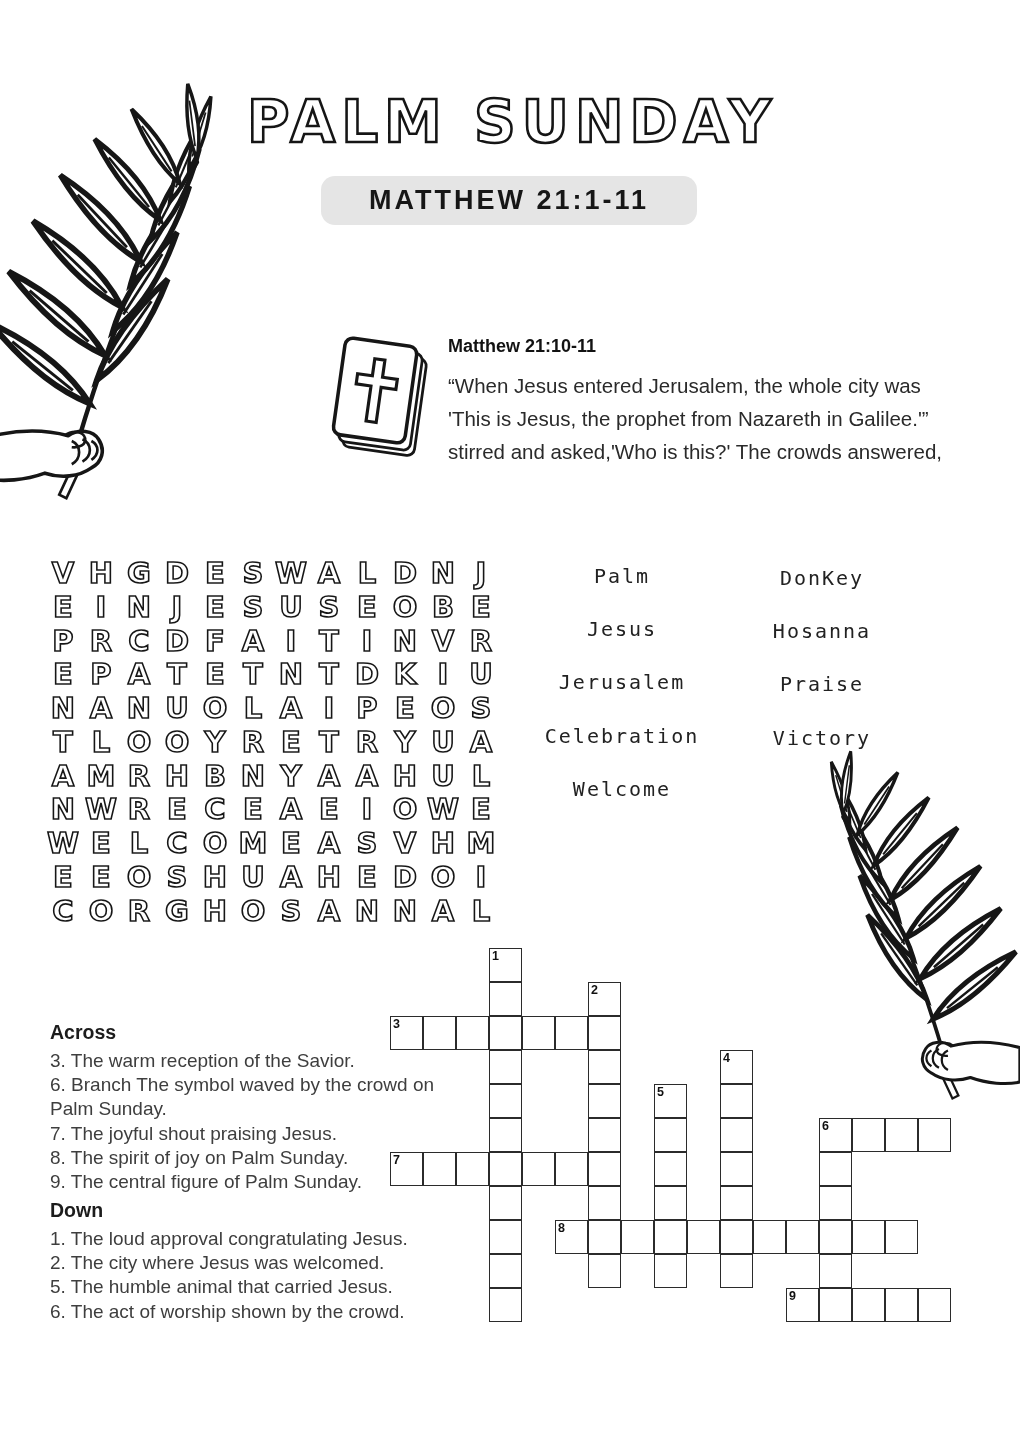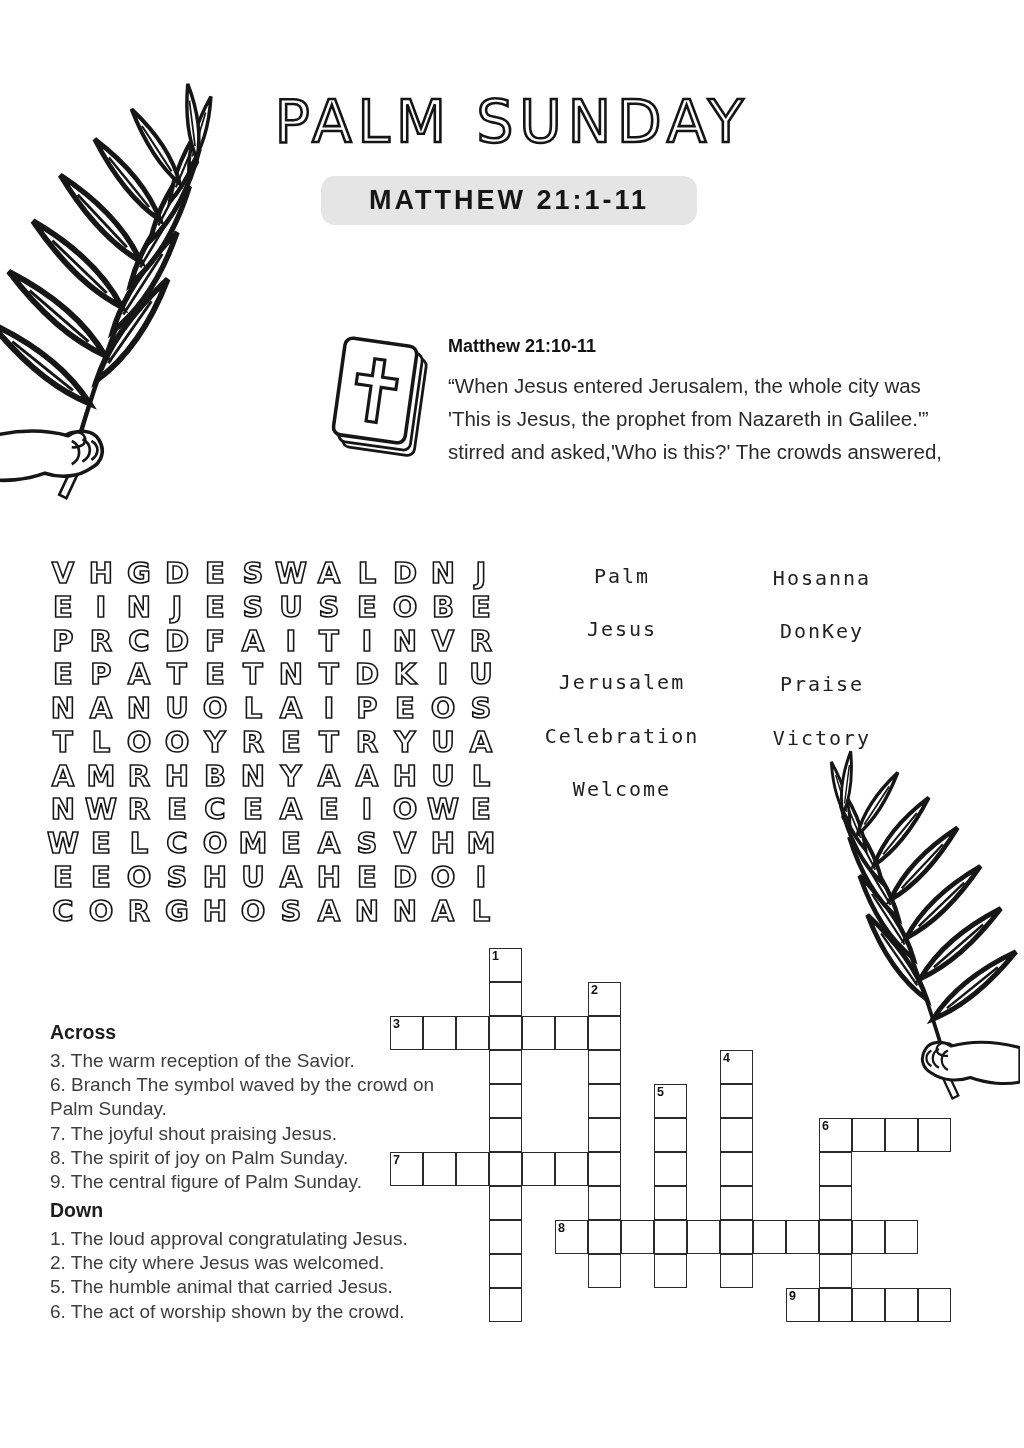--- a/index.html
+++ b/index.html
@@ -5,21 +5,21 @@
   html,body{margin:0;padding:0;}
   body{
     width:1024px;height:1448px;background:#ffffff;position:relative;
     font-family:"Liberation Sans",sans-serif;color:#1a1a1a;overflow:hidden;
   }
   .abs{position:absolute;}
 
   
   #page-title{
     left:50%;transform:translateX(-50%);top:88px;white-space:nowrap;
-    font-family:"DejaVu Sans",sans-serif;font-weight:normal;font-size:58px;
+    font-family:"DejaVu Sans",sans-serif;font-weight:bold;font-size:58px;
     letter-spacing:6px;color:#ffffff;-webkit-text-stroke:2.6px #151515;
   }
   
   #ref-badge{
     left:321px;top:176px;width:376px;height:49px;background:#e5e5e5;
     border-radius:14px;display:flex;align-items:center;justify-content:center;
   }
   #ref-badge span{
     font-weight:bold;font-size:27px;letter-spacing:3px;color:#161616;
   }
@@ -272,22 +272,22 @@
   </div>
 
 <div class="abs word-col" id="word-list-left">
     <div class="word-item">Palm</div>
     <div class="word-item">Jesus</div>
     <div class="word-item">Jerusalem</div>
     <div class="word-item">Celebration</div>
     <div class="word-item">Welcome</div>
   </div>
 <div class="abs word-col" id="word-list-right">
+    <div class="word-item">DonKey</div>
     <div class="word-item">Hosanna</div>
-    <div class="word-item">DonKey</div>
     <div class="word-item">Praise</div>
     <div class="word-item">Victory</div>
   </div>
 
 <div class="abs" id="crossword">
     <div class="cw-cell" style="left: 99px; top: 0px;">
       <span class="cw-num">1</span>
     </div>
     <div class="cw-cell" style="left: 99px; top: 34px;"></div>
     <div class="cw-cell" style="left: 99px; top: 68px;"></div>

